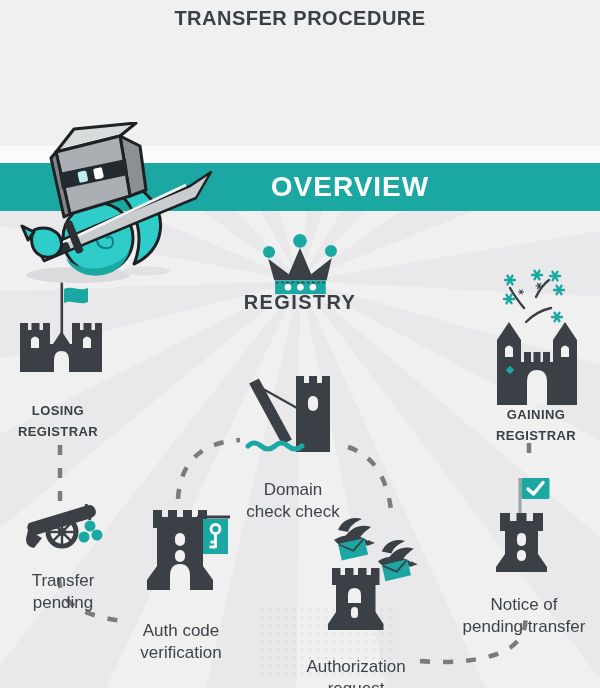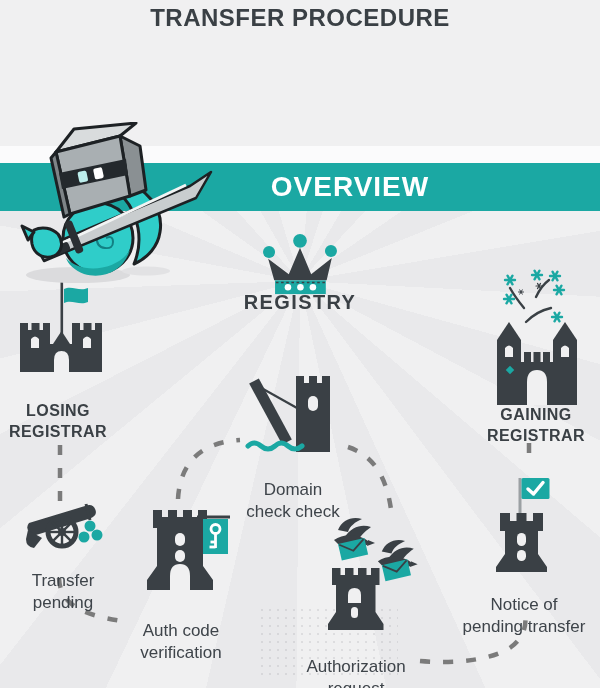--- a/index.html
+++ b/index.html
@@ -4,37 +4,37 @@
 <style>
   html,body{margin:0;padding:0;background:#fff;}
   #infographic{
     position:relative;width:600px;height:688px;overflow:hidden;
     background:var(--bg);font-family:"Liberation Sans",sans-serif;
     -webkit-font-smoothing:antialiased;
   }
   
   .header{position:absolute;left:0;top:0;width:600px;height:146px;background:var(--bg);text-align:center;z-index:2;}
   .title{margin-top:12px;font-size:57px;line-height:58px;font-weight:bold;letter-spacing:-1px;color:var(--teal);}
-  .subtitle{margin-top:1px;font-size:24px;line-height:34px;font-weight:bold;letter-spacing:0.5px;color:var(--dark);}
+  .subtitle{margin-top:1px;font-size:20px;line-height:34px;font-weight:bold;letter-spacing:0.5px;color:var(--dark);}
   .white-strip{position:absolute;left:0;top:146px;width:600px;height:17px;background:#FBFBFC;z-index:2;}
   .banner{position:absolute;left:0;top:163px;width:600px;height:48px;background:var(--teal);z-index:3;
     text-align:center;padding-left:38px;}
   .banner span{display:inline-block;padding-left:24px;font-size:28px;line-height:48px;font-weight:bold;letter-spacing:1px;color:var(--white);}
   
   .rays{position:absolute;left:0;top:211px;width:600px;height:477px;z-index:0;
     background:repeating-conic-gradient(from -7deg at 300px 70px, var(--bg) 0deg 12.5deg, var(--ray) 12.5deg 25deg);}
   .dots-patch{position:absolute;left:258px;top:606px;width:140px;height:74px;z-index:1;opacity:.55;
     background-image:radial-gradient(circle, rgba(140,140,148,.35) 1.2px, transparent 1.4px);
     background-size:8px 8px;}
   svg{position:absolute;z-index:2;}
   svg.flow{left:0;top:0;z-index:1;}
   svg.knight{z-index:6;}
   
   .node-label{position:absolute;transform:translateX(-50%);text-align:center;color:var(--text);z-index:2;white-space:nowrap;}
-  .bold-label{font-weight:bold;font-size:16px;line-height:21px;letter-spacing:0.4px;color:var(--dark);}
+  .bold-label{font-weight:bold;font-size:13px;line-height:21px;letter-spacing:0.4px;color:var(--dark);}
   .registry-size{font-size:20px;letter-spacing:1.4px;}
   .step-label{font-size:17px;line-height:22px;font-weight:400;margin-top:24px;}
   
   .fd{fill:var(--dark);} .ft{fill:var(--teal);} .fb{fill:var(--bg);} .fw{fill:var(--white);}
 </style>
 </head>
 <body>
 
 <div id="infographic">
 

